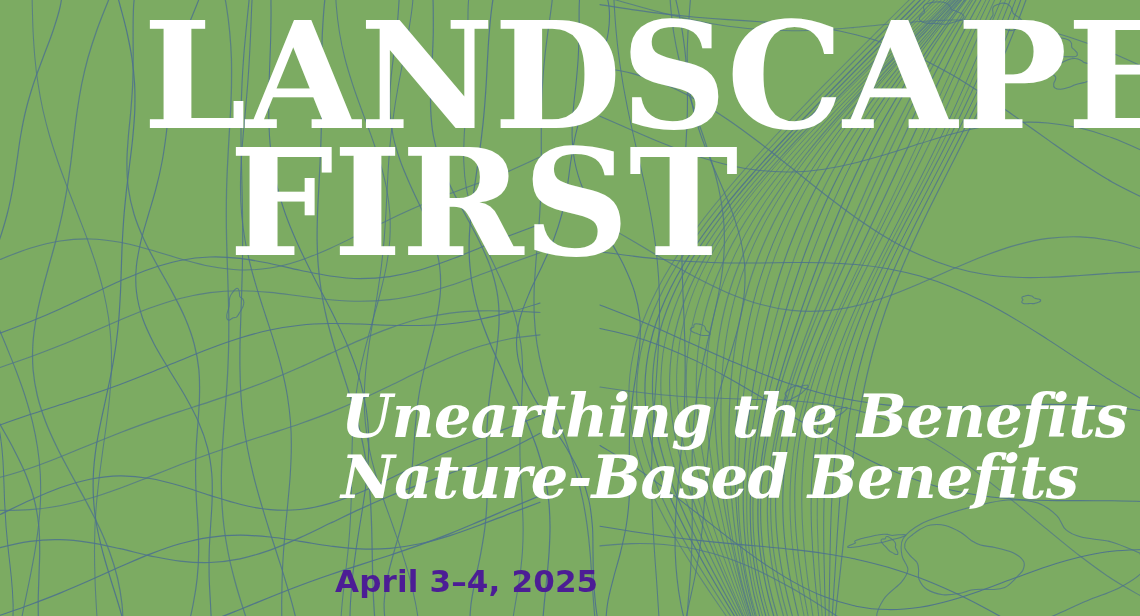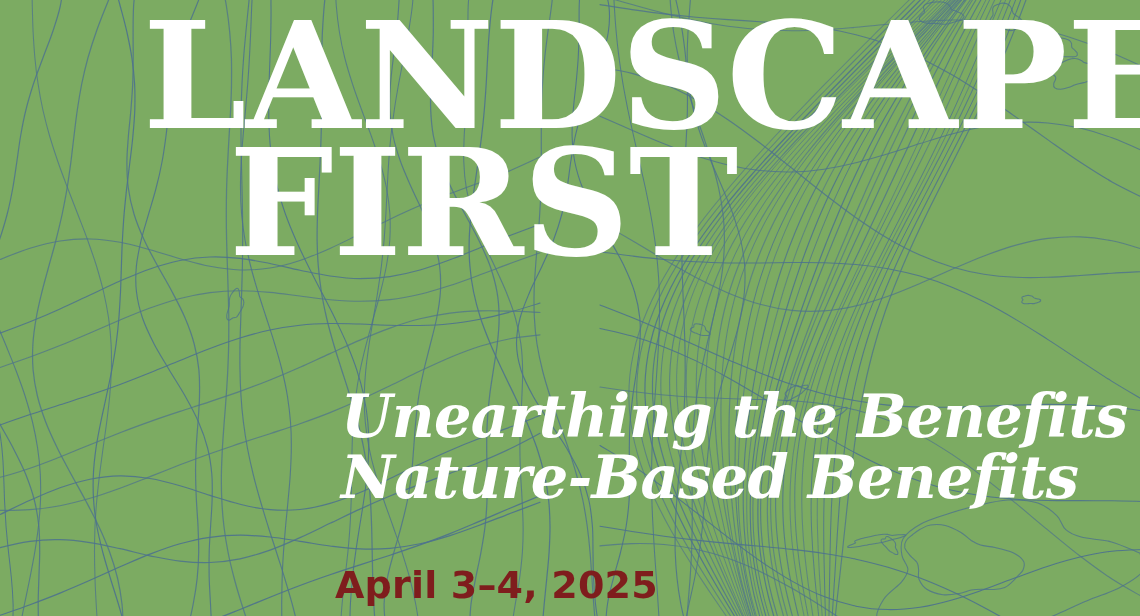--- a/index.html
+++ b/index.html
@@ -76,24 +76,24 @@
     white-space: nowrap;
     letter-spacing: -0.012em;
   }
   .subtitle-line-2 {
     margin-top: -2px;
   }
   .dateline {
     position: absolute;
     left: 335px;
     top: 563px;
-    color: #7f1d1d;
+    color: #4c1d95;
     font-family: "DejaVu Sans", "Liberation Sans", sans-serif;
     font-weight: 700;
-    font-size: 38px;
+    font-size: 31px;
     letter-spacing: 0.005em;
     white-space: nowrap;
   }
 </style>
 </head>
 <body>
 
 <div id="poster">
 
   <svg id="topo-layer" viewBox="0 0 1140 616" preserveAspectRatio="none" aria-hidden="true">

